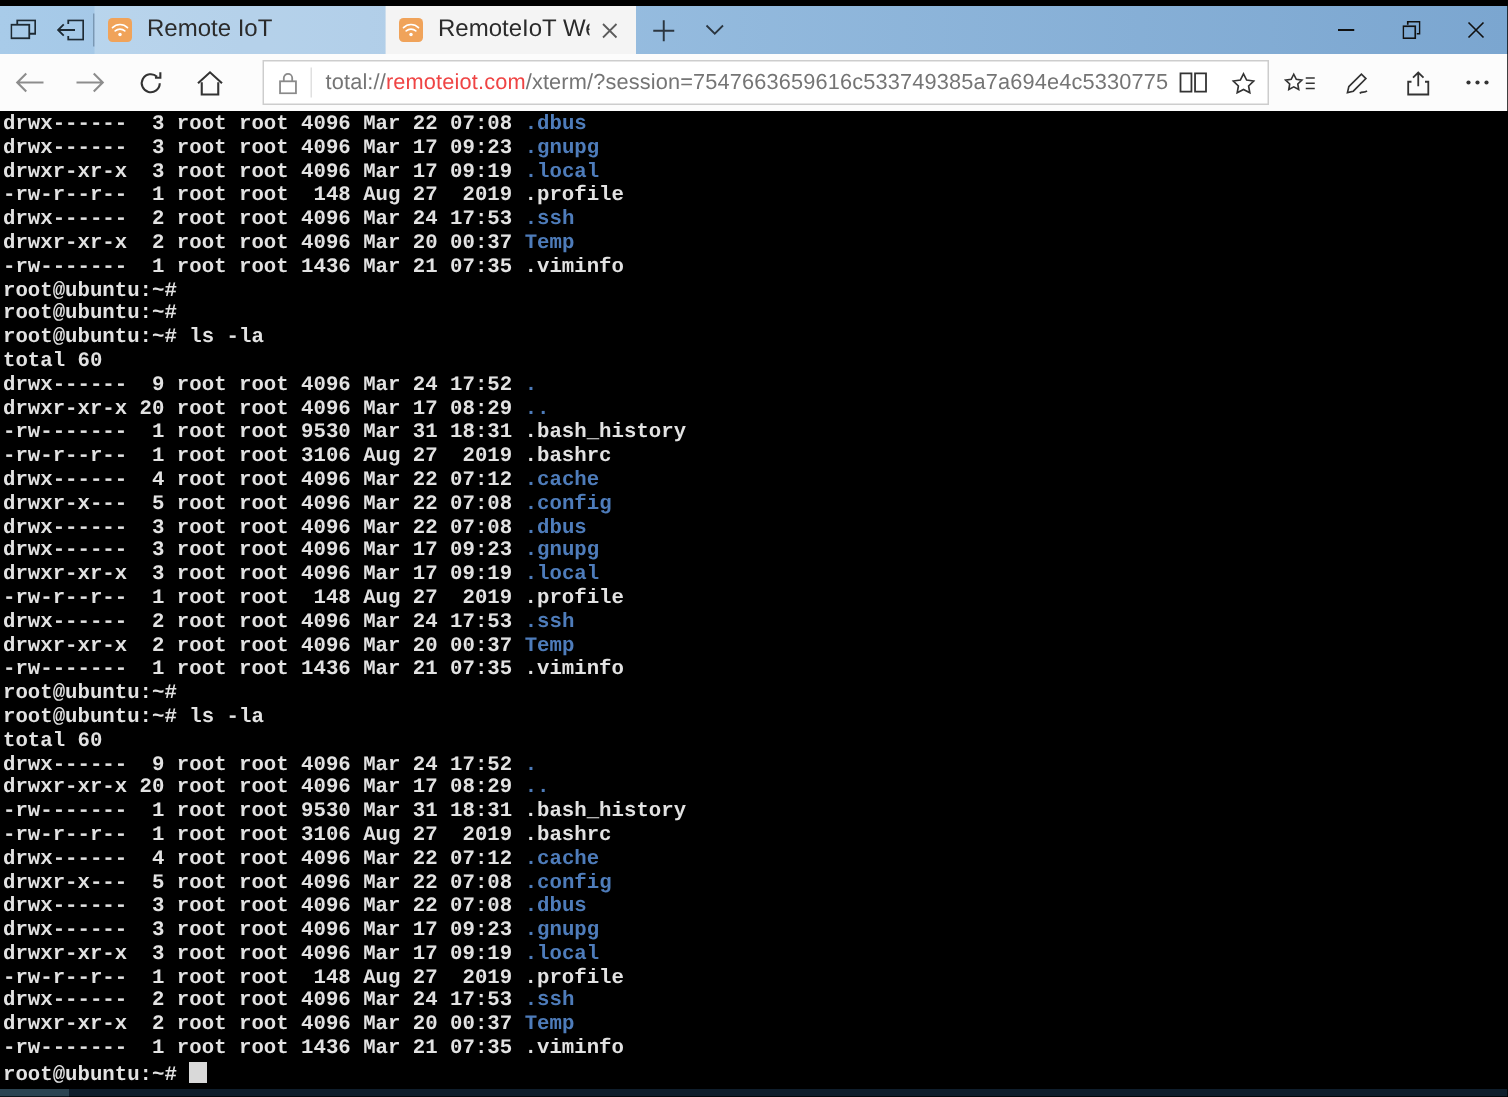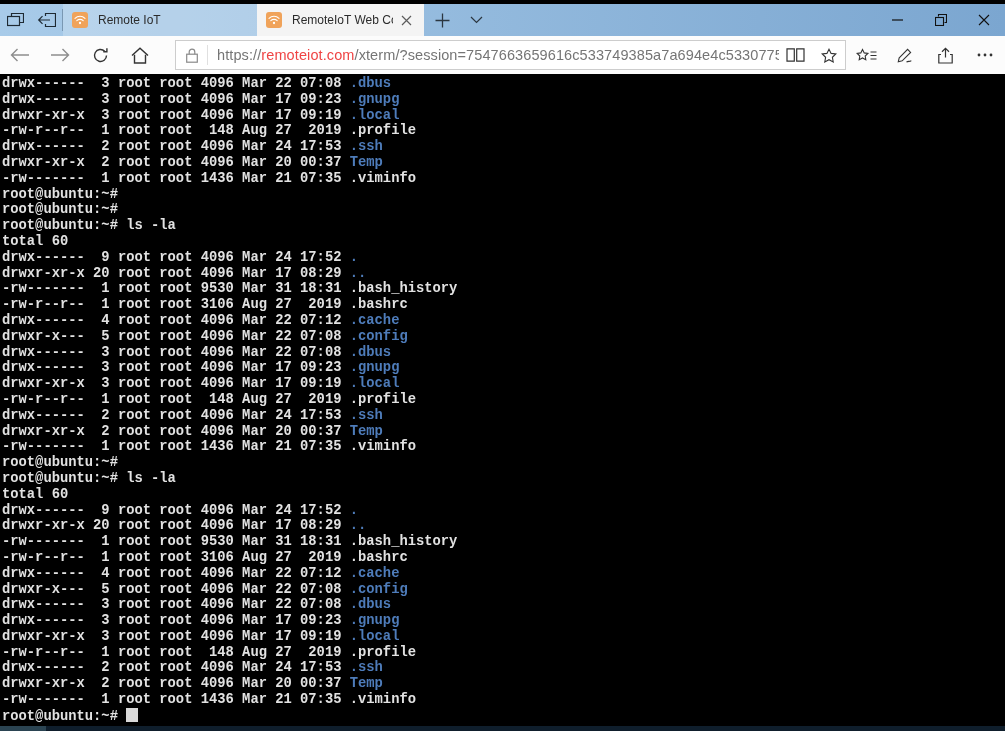--- a/index.html
+++ b/index.html
@@ -11,21 +11,21 @@
   
   .tabbar { height:32px; flex:none; display:flex; align-items:stretch;
             background:linear-gradient(to right, var(--tabbar-left), var(--tabbar-right)); }
   .tool-btn { width:31px; display:flex; align-items:center; justify-content:center; }
   .tab-sep { width:1px; background:rgba(40,60,80,.35); margin:5px 0; }
   .tab { display:flex; align-items:center; padding:0 9px; min-width:0; }
   .tab.inactive { width:194px; background:rgba(255,255,255,.22); }
   .tab.active { width:167px; background:var(--active-tab); }
   .favicon { width:16px; height:16px; border-radius:3px; flex:none;
              background:var(--favicon-orange); display:flex; align-items:center; justify-content:center; }
-  .tab-title { font-size:12px; color:#2b2b2b; margin-left:10px; white-space:nowrap;
+  .tab-title { font-size:16px; color:#2b2b2b; margin-left:10px; white-space:nowrap;
                overflow:hidden; flex:1; }
   .tab-close { flex:none; margin-left:4px; display:flex; align-items:center; justify-content:center;
                width:18px; height:18px; }
   .newtab-btn { width:36px; display:flex; align-items:center; justify-content:center; }
   .chevron-btn { width:32px; display:flex; align-items:center; justify-content:center; }
   .tab-spacer { flex:1; }
   .win-btn { width:43px; display:flex; align-items:center; justify-content:center; }
 
   
   .navbar { height:38px; flex:none; background:var(--navbar-bg); display:flex; align-items:center; }
@@ -180,21 +180,21 @@
   </div>
 
   <div class="url-box">
     <span class="url-lock">
       <svg width="12" height="15" viewBox="0 0 12 15">
         <rect x="0.7" y="6.2" width="10.6" height="8" fill="none" stroke="#8a8a8a" stroke-width="1.2"></rect>
         <path d="M3.2 6.2V4a2.8 2.8 0 0 1 5.6 0v2.2" fill="none" stroke="#8a8a8a" stroke-width="1.2"></path>
       </svg>
     </span>
     <span class="url-div"></span>
-    <span class="url-text"><span>https://</span><span class="url-domain">remoteiot.com</span><span>/xterm/?session=7547663659616c533749385a7a694e4c533077532b38362f7</span></span>
+    <span class="url-text"><span>total://</span><span class="url-domain">remoteiot.com</span><span>/xterm/?session=7547663659616c533749385a7a694e4c533077532b38362f7</span></span>
     <span class="urlbox-btn">
       <svg width="19" height="14" viewBox="0 0 19 14">
         <path d="M1 0.9h7.3v12.2H1zM10.7 0.9H18v12.2h-7.3z" fill="none" stroke="#333" stroke-width="1.2"></path>
       </svg>
     </span>
     <span class="urlbox-btn">
       <svg width="16" height="15" viewBox="0 0 16 15">
         <path d="M8 1.2l2.1 4.2 4.7.6-3.4 3.3.8 4.6L8 11.7l-4.2 2.2.8-4.6L1.2 6l4.7-.6z" fill="none" stroke="#333" stroke-width="1.1"></path>
       </svg>
     </span>

